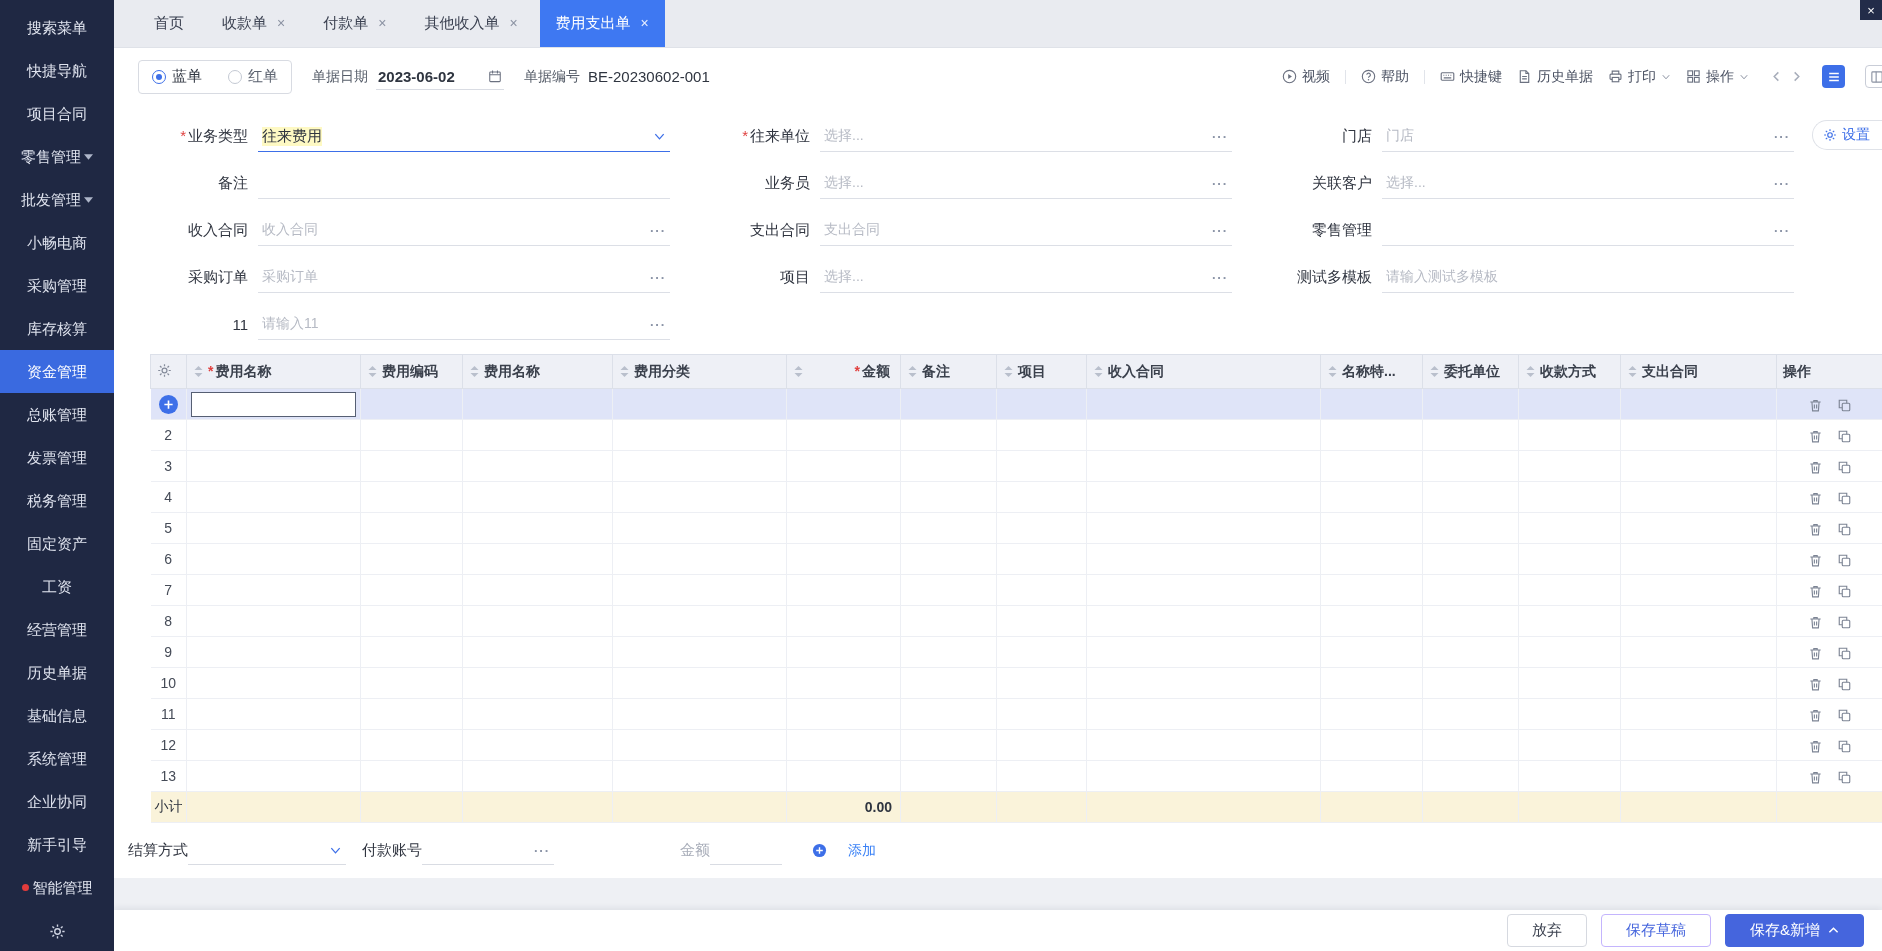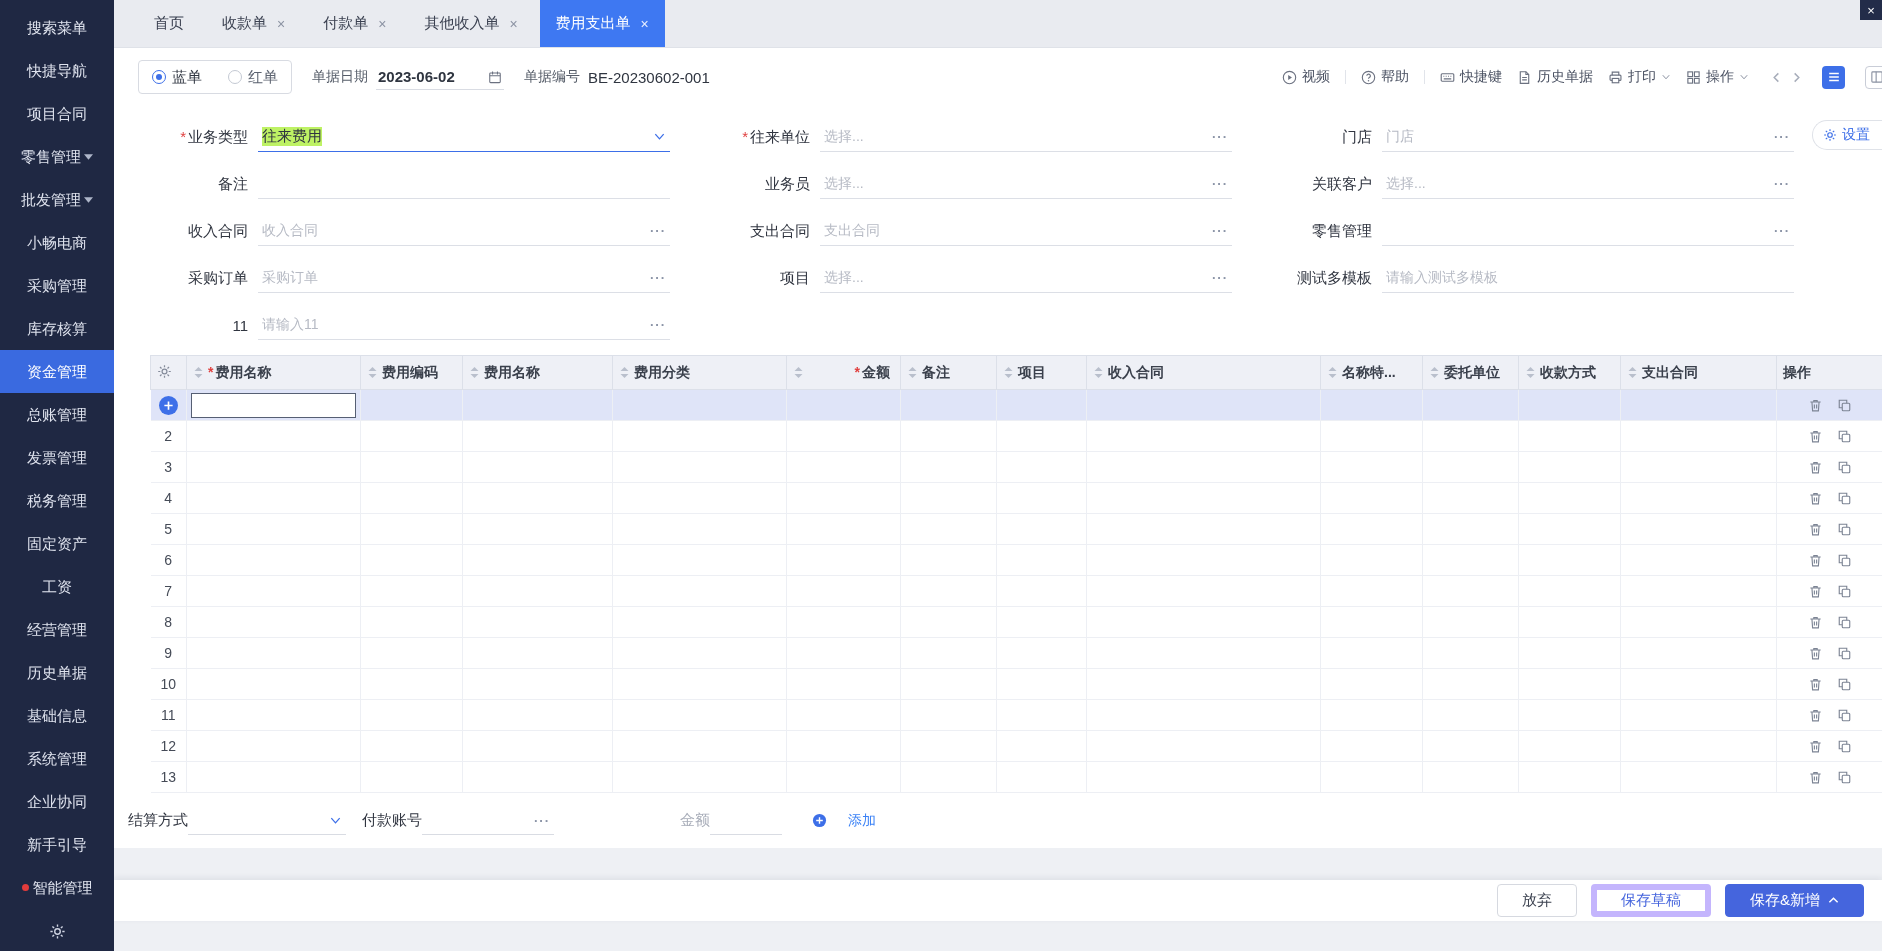--- a/index.html
+++ b/index.html
@@ -77,21 +77,21 @@
   #form-grid { display:grid; grid-template-columns:repeat(3,1fr); column-gap:30px; row-gap:17px; }
   .f-field { display:flex; align-items:center; height:30px; }
   .f-label { width:120px; text-align:right; padding-right:10px; color:#303540; font-size:15px;
              white-space:nowrap; flex-shrink:0; }
   .req { color:#e0403f; margin-right:2px; }
   .f-control { flex:1; border-bottom:1px solid #dcdfe6; height:30px; display:flex;
                align-items:center; padding:0 4px; cursor:text; min-width:0; }
   .f-control.focused { border-bottom:1px solid #3d6fe8; }
   .f-ph { color:#b6bac4; font-size:14px; }
   .f-value { color:#303540; font-size:15px; }
-  .f-value.selected { background:#bef264;text-align:right; }
+  .f-value.selected { background:#fef9c3;text-align:right; }
   .f-suffix { margin-left:auto; color:#8a93a6; font-weight:700; letter-spacing:1px;
               font-size:13px; cursor:pointer; }
   .f-chev { margin-left:auto; width:13px; height:13px; color:#3d6fe8; cursor:pointer; }
   .settings-chip { position:absolute; right:0; top:14px; height:30px; display:flex; align-items:center;
                    gap:5px; padding:0 12px 0 10px; background:#fff; border:1px solid #dfe2e8; border-right:none;
                    border-radius:15px 0 0 15px; color:#3d6fe8; font-size:14px; cursor:pointer; }
   .settings-chip .ico { width:14px; height:14px; }
 
   
   .grid-area { background:#fff; }
@@ -132,21 +132,21 @@
   .add-link .ico { width:15px; height:15px; }
 
   .gray-gap { height:32px; background:#eef0f4; }
 
   
   .footerbar { height:41px; background:#fff; display:flex; align-items:center; justify-content:flex-end;
                gap:14px; padding-right:18px; box-shadow:0 -2px 6px rgba(30,40,70,.08); }
   .btn { height:33px; padding:8px 24px; border-radius:4px; font-size:15px; cursor:pointer;
          display:inline-flex; align-items:center; gap:8px; font-family:inherit; }
   .btn-plain { background:#fff; border:1px solid #d6d9e0; color:#3c4250; }
-  .btn-outline { background:#fff; border:6px solid #c4b5fd; color:#4565dd; }
+  .btn-outline { background:#fff; border:1px solid #c4b5fd; color:#4565dd; }
   .btn-primary { background:#4565dd; border:1px solid #4565dd; color:#fff; }
   .btn .ico { width:11px; height:11px; }
 </style>
 </head>
 <body>
 
 <aside class="sidebar">
   <div id="sidebar-items">
       <div class="side-item"><span>搜索菜单</span></div>
       <div class="side-item"><span>快捷导航</span></div>
@@ -950,20 +950,36 @@
                   <path d="M2.5 4.3h11M6.2 4.3V2.8h3.6v1.5M4.2 4.3l.7 9.4h6.2l.7-9.4"></path>
                   <path d="M6.8 6.8v4.4M9.2 6.8v4.4"></path>
                 </svg>
               </span><span class="ico opbtn">
                 <svg viewBox="0 0 16 16" fill="none" stroke="currentColor" stroke-width="1.2">
                   <rect x="5.6" y="5.6" width="8" height="8" rx="1"></rect>
                   <path d="M10.4 5.6V2.4H2.4v8h3.2"></path>
                 </svg>
               </span></td>
           </tr>
+          <tr class="row-subtotal">
+            <td><span class="sub-label">小计</span></td>
+            <td></td>
+            <td></td>
+            <td></td>
+            <td></td>
+            <td class="amt-right">0.00</td>
+            <td></td>
+            <td></td>
+            <td></td>
+            <td></td>
+            <td></td>
+            <td></td>
+            <td></td>
+            <td class="td-ops"></td>
+          </tr>
         </tbody>
       </table>
     </div>
 
   <div class="payment">
     <div class="pay-field">
       <span class="pay-label">结算方式</span>
       <span class="pay-control pc-settle">
         <span class="f-chev ico">
             <svg viewBox="0 0 14 14" fill="none" stroke="currentColor" stroke-width="1.4">

